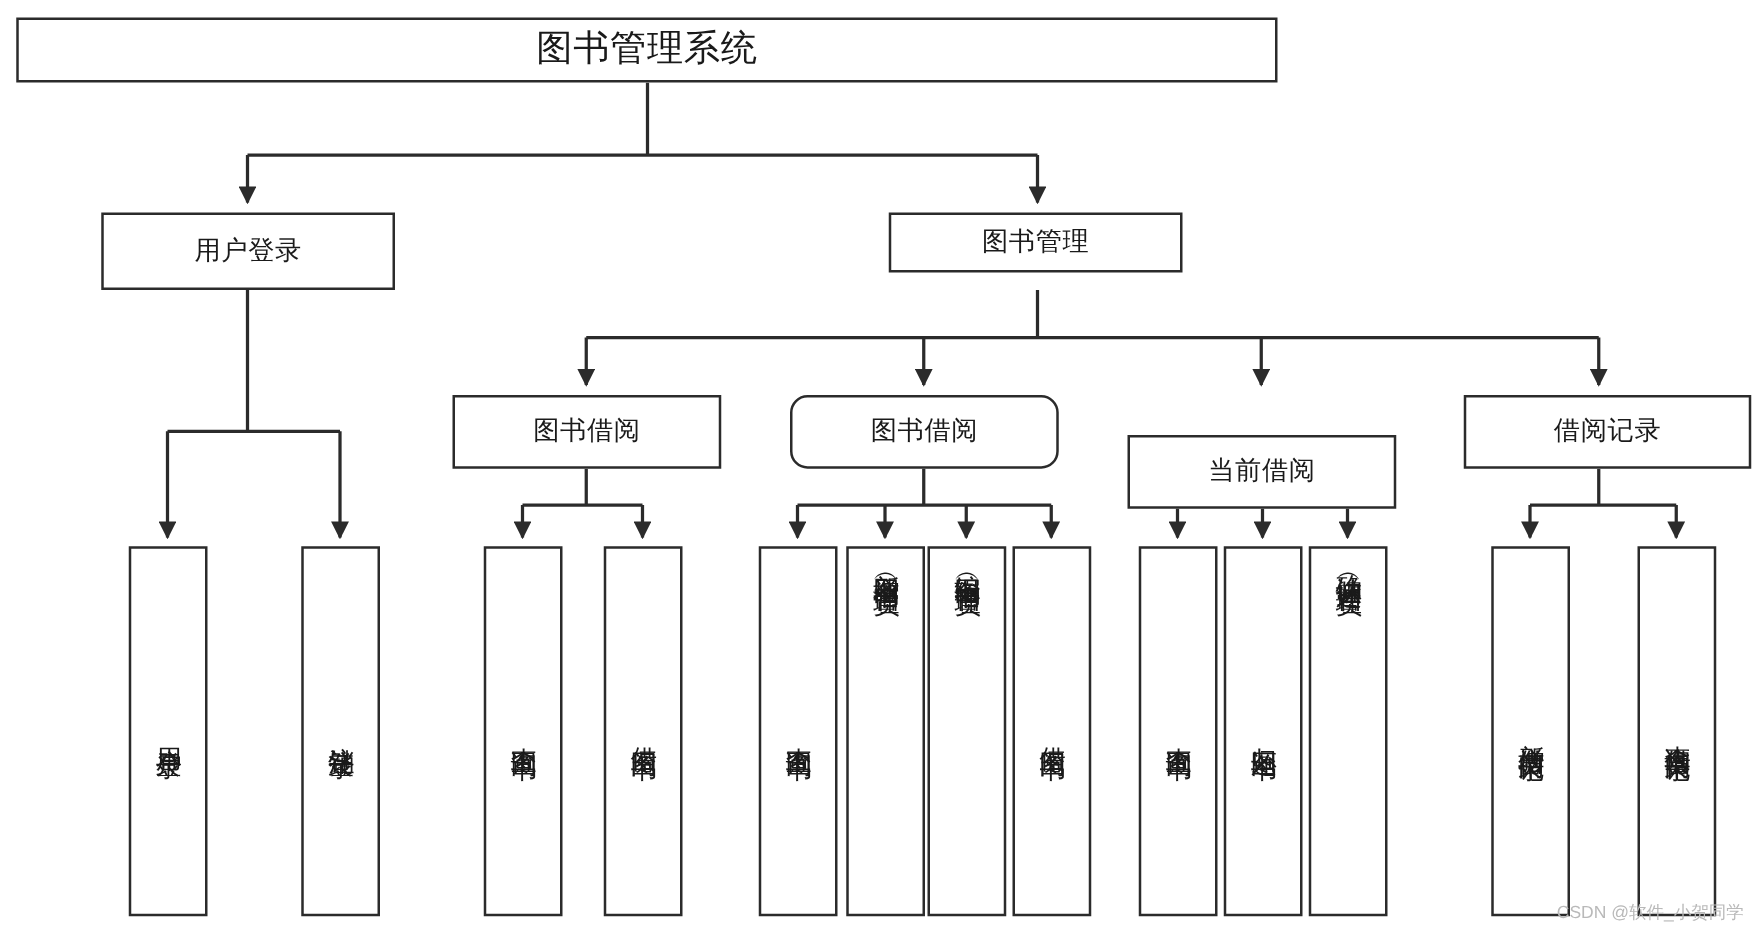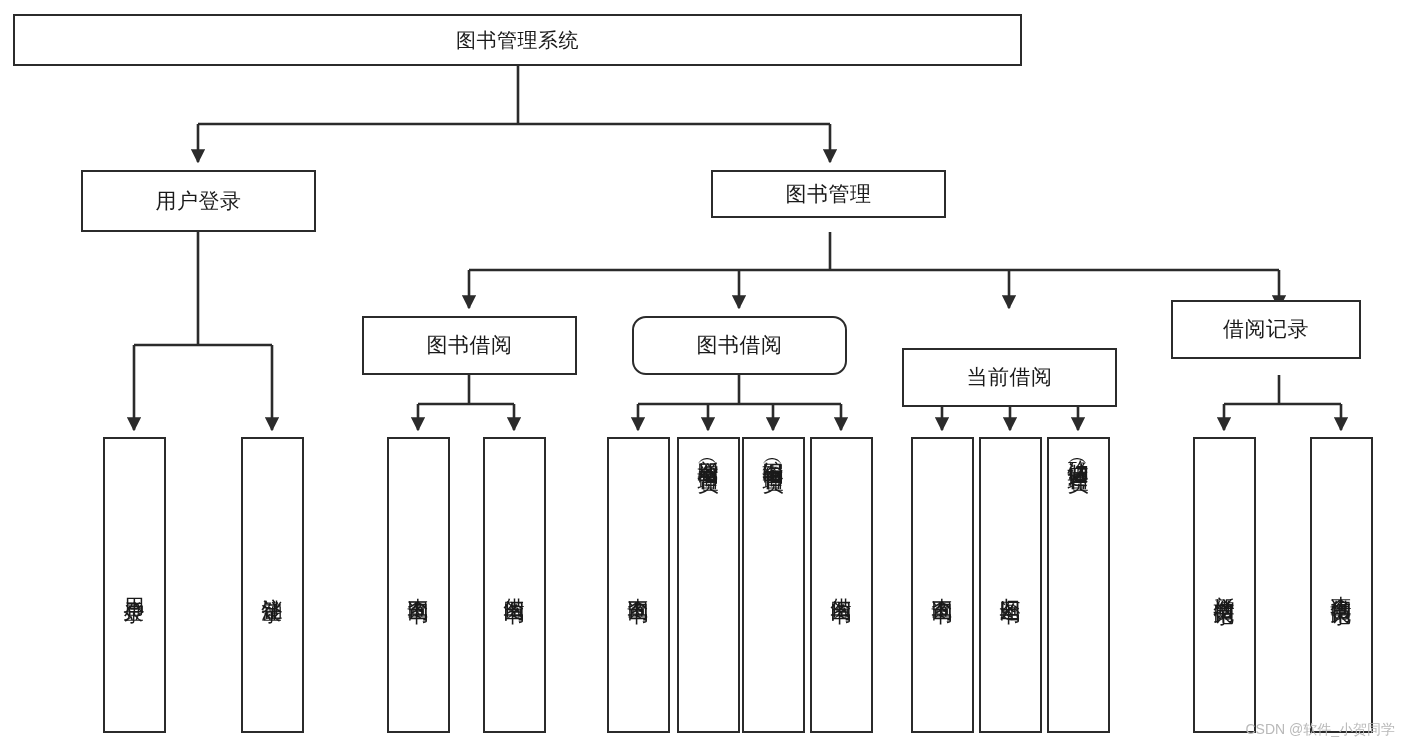--- a/index.html
+++ b/index.html
@@ -34,21 +34,21 @@
     justify-content: center;
     overflow: hidden;
   }
   .node-label-h {
     font-size: 21px;
     color: #1a1a1a;
     line-height: 1.15;
     white-space: nowrap;
     letter-spacing: 0.5px;
   }
-  .node-box.root .node-label-h { font-size: 20px; }
+  .node-box.root .node-label-h { font-size: 29px; }
   .node-box.leaf {
     align-items: flex-start;
     justify-content: center;
     padding-top: 4px;
   }
   .node-box.leaf.centered {
     align-items: center;
     padding-top: 0;
   }
   .node-label-v {
@@ -139,21 +139,21 @@
 
   <div class="node-box" style="left:362px; top:316px; width:215px; height:59px;">
     <span class="node-label-h">图书借阅</span>
   </div>
   <div class="node-box" style="left:632px; top:316px; width:215px; height:59px;border-radius:14px;">
     <span class="node-label-h">图书借阅</span>
   </div>
   <div class="node-box" style="left:902px; top:316px; width:215px; height:59px;margin-top:32px;">
     <span class="node-label-h">当前借阅</span>
   </div>
-  <div class="node-box" style="left:1171px; top:300px; width:190px; height:59px;">
+  <div class="node-box" style="left:1171px; top:316px; width:230px; height:59px;">
     <span class="node-label-h">借阅记录</span>
   </div>
 
   <div class="node-box leaf centered" style="left:103px; top:437px; width:63px; height:296px;">
     <span class="node-label-v">用户登录</span>
   </div>
   <div class="node-box leaf centered" style="left:241px; top:437px; width:63px; height:296px;">
     <span class="node-label-v">注销登录</span>
   </div>
 

